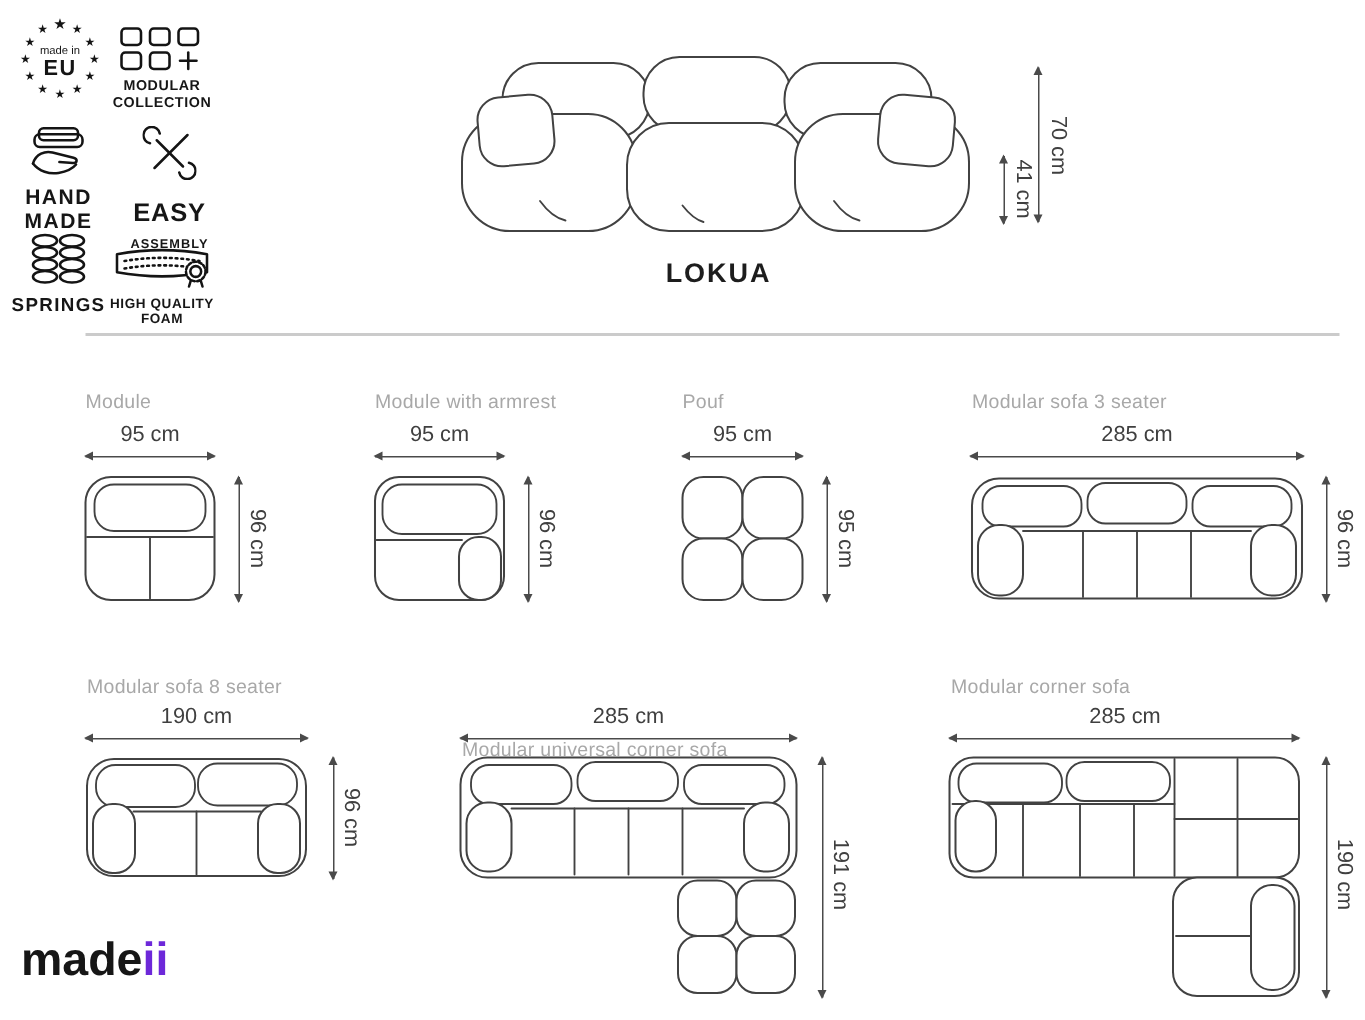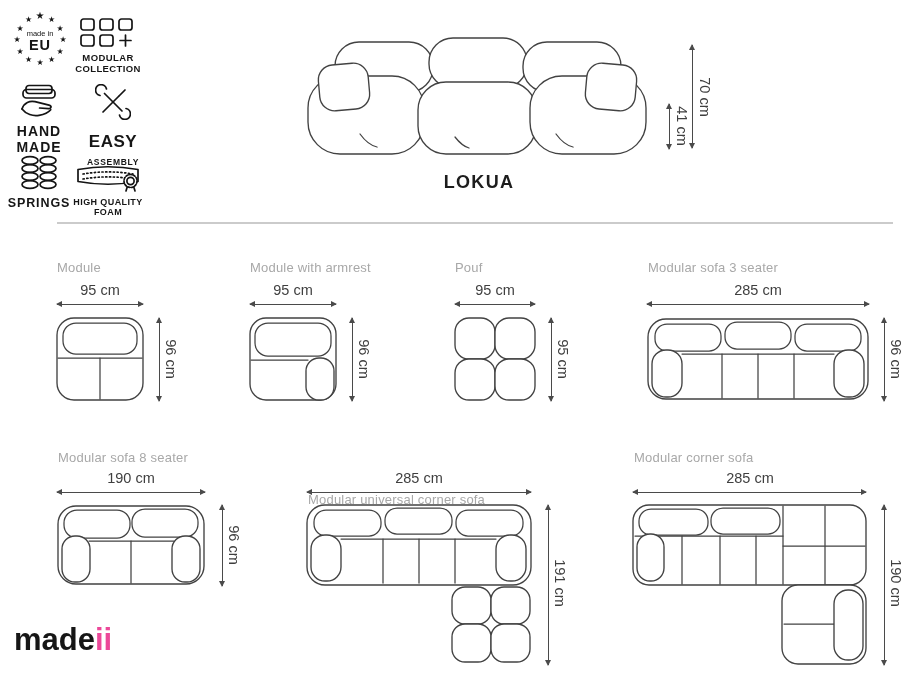--- a/index.html
+++ b/index.html
@@ -41,21 +41,21 @@
   .dim-v { position:absolute; transform:translate(-50%,-50%) rotate(90deg); font-size:14.5px; color:#3f3f3f; white-space:nowrap; }
 
   .cfg { position:absolute; }
   .cfg-label { position:absolute; left:2px; top:0; font-size:13px; color:#a8a8a8; letter-spacing:.2px; white-space:nowrap; }
 
   .hero-title { position:absolute; left:479px; top:172px; transform:translateX(-50%);
     font-size:18px; font-weight:bold; letter-spacing:1.3px; color:#1d1d1d; }
   .divider { position:absolute; left:57px; top:222px; width:836px; height:2px; background:#cbcbcb; }
 
   .logo { position:absolute; left:14px; top:622px; font-size:31px; font-weight:bold; color:#161616; letter-spacing:0; }
-  .logo .gray { color:#ec4899; }
+  .logo .gray { color:#6d28d9; }
 </style>
 </head>
 <body>
 
 <div class="page">
 
   <div class="badge" style="left:10px; top:10px; width:60px;">
     <svg width="58" height="58" viewBox="0 0 58 58">
       <g fill="#141414" font-size="8" text-anchor="middle">
         <text x="29" y="9" font-size="10">★</text>

